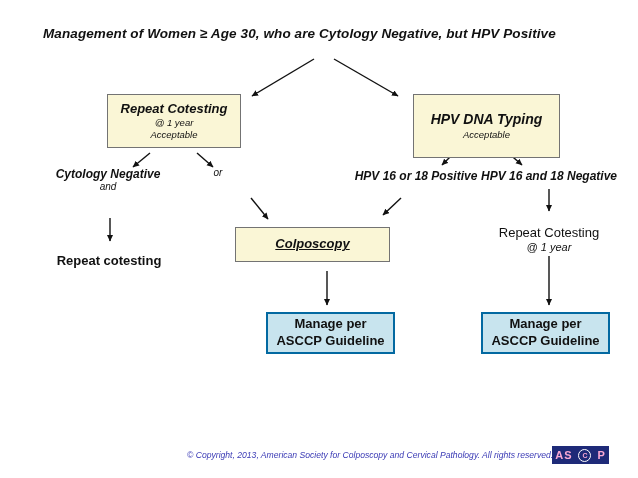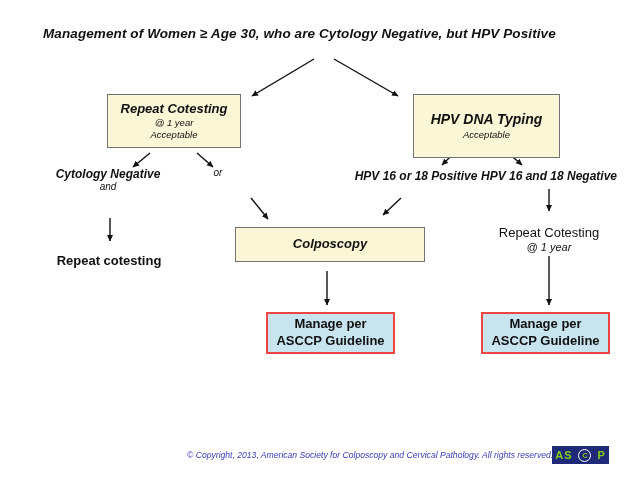--- a/index.html
+++ b/index.html
@@ -14,22 +14,22 @@
   }
   .box{
     position:absolute;background:#FAF6D6;border:1.5px solid #737373;
     box-sizing:border-box;text-align:center;
     display:flex;flex-direction:column;justify-content:center;line-height:1.25;
   }
   .box .t{font-size:13px;font-weight:bold;font-style:italic;}
   .box .s{font-size:9.5px;font-style:italic;}
   #box-repeat-cotesting{left:107px;top:94px;width:134px;height:54px;}
   #box-hpv-dna{left:413px;top:94px;width:147px;height:64px;}
-  #box-colposcopy{left:235px;top:227px;width:190px;height:35px;}
-  .box.blue{background:#C8E4EE;border:2px solid #ef4444;}
+  #box-colposcopy{left:235px;top:227px;width:155px;height:35px;text-decoration:underline;}
+  .box.blue{background:#C8E4EE;border:2px solid #0369a1;}
   #box-manage-left{left:266px;top:312px;width:129px;height:42px;}
   #box-manage-right{left:481px;top:312px;width:129px;height:42px;}
   .box.blue .m{font-size:13px;font-weight:bold;font-style:normal;line-height:1.3;}
   .lbl{position:absolute;text-align:center;line-height:1.2;}
   .lbl .b{font-size:12px;font-weight:bold;font-style:italic;}
   .lbl .i{font-size:10px;font-style:italic;}
   #lbl-cyto{left:28px;top:167px;width:160px;}
   #lbl-asc{left:170px;top:167px;width:96px;}
   #lbl-hpv-pos{left:340px;top:169px;width:152px;}
   #lbl-hpv-neg{left:468px;top:169px;width:162px;}
@@ -37,21 +37,21 @@
   #lbl-repeat3y .b1{font-size:13px;font-weight:bold;}
   #lbl-repeat1y{left:470px;top:225px;width:158px;}
   #lbl-repeat1y .r1{font-size:13px;font-weight:normal;}
   .atyear{font-size:11px;font-style:italic;}
   .footer-copy{
     position:absolute;left:187px;top:450px;white-space:nowrap;
     font-size:8.6px;font-style:italic;color:#3a3ab5;
   }
   .logo{
     position:absolute;left:552px;top:446px;width:57px;height:18px;
-    background:#1e2a78;color:#84cc16;display:flex;align-items:center;
+    background:#1e2a78;color:#f9a8d4;display:flex;align-items:center;
     justify-content:center;gap:6px;
   }
   .logo-as,.logo-p{font-weight:bold;font-size:11px;letter-spacing:1px;line-height:1;}
   .logo-c{
     width:11px;height:11px;border:1.2px solid #fff;border-radius:50%;
     font-size:7px;font-weight:bold;display:flex;align-items:center;justify-content:center;line-height:1;
   }
 </style>
 </head>
 <body>

